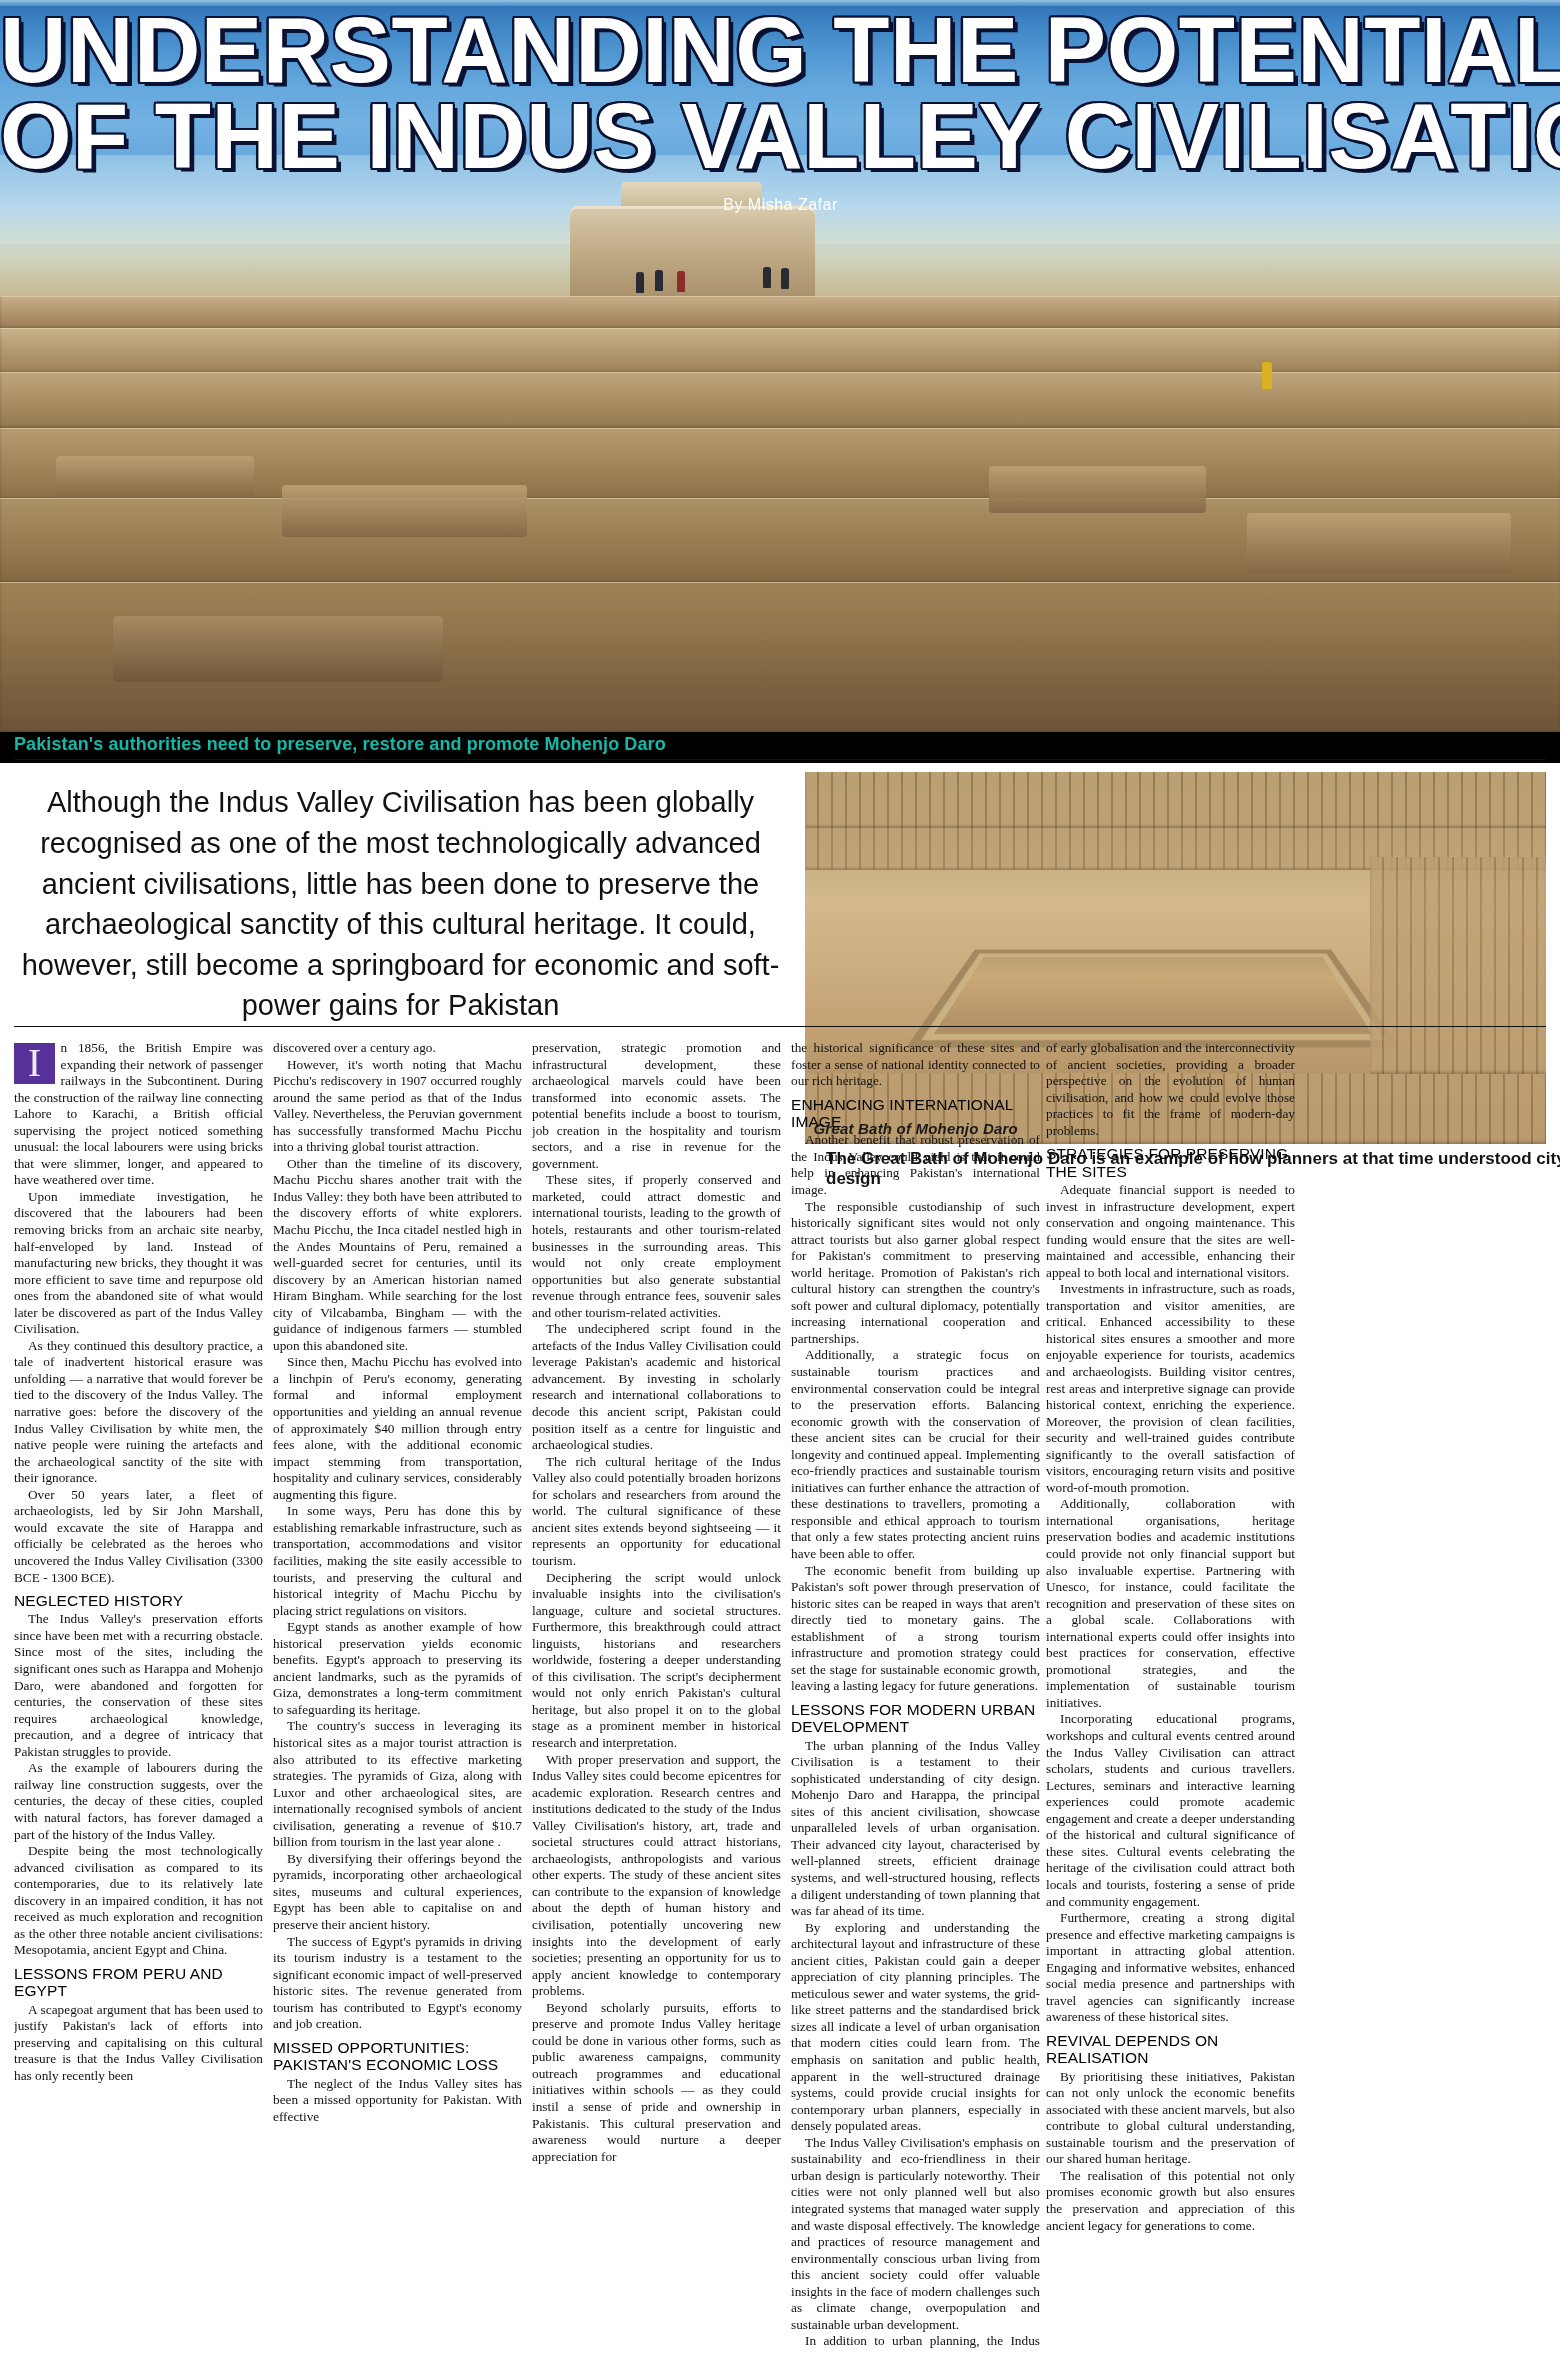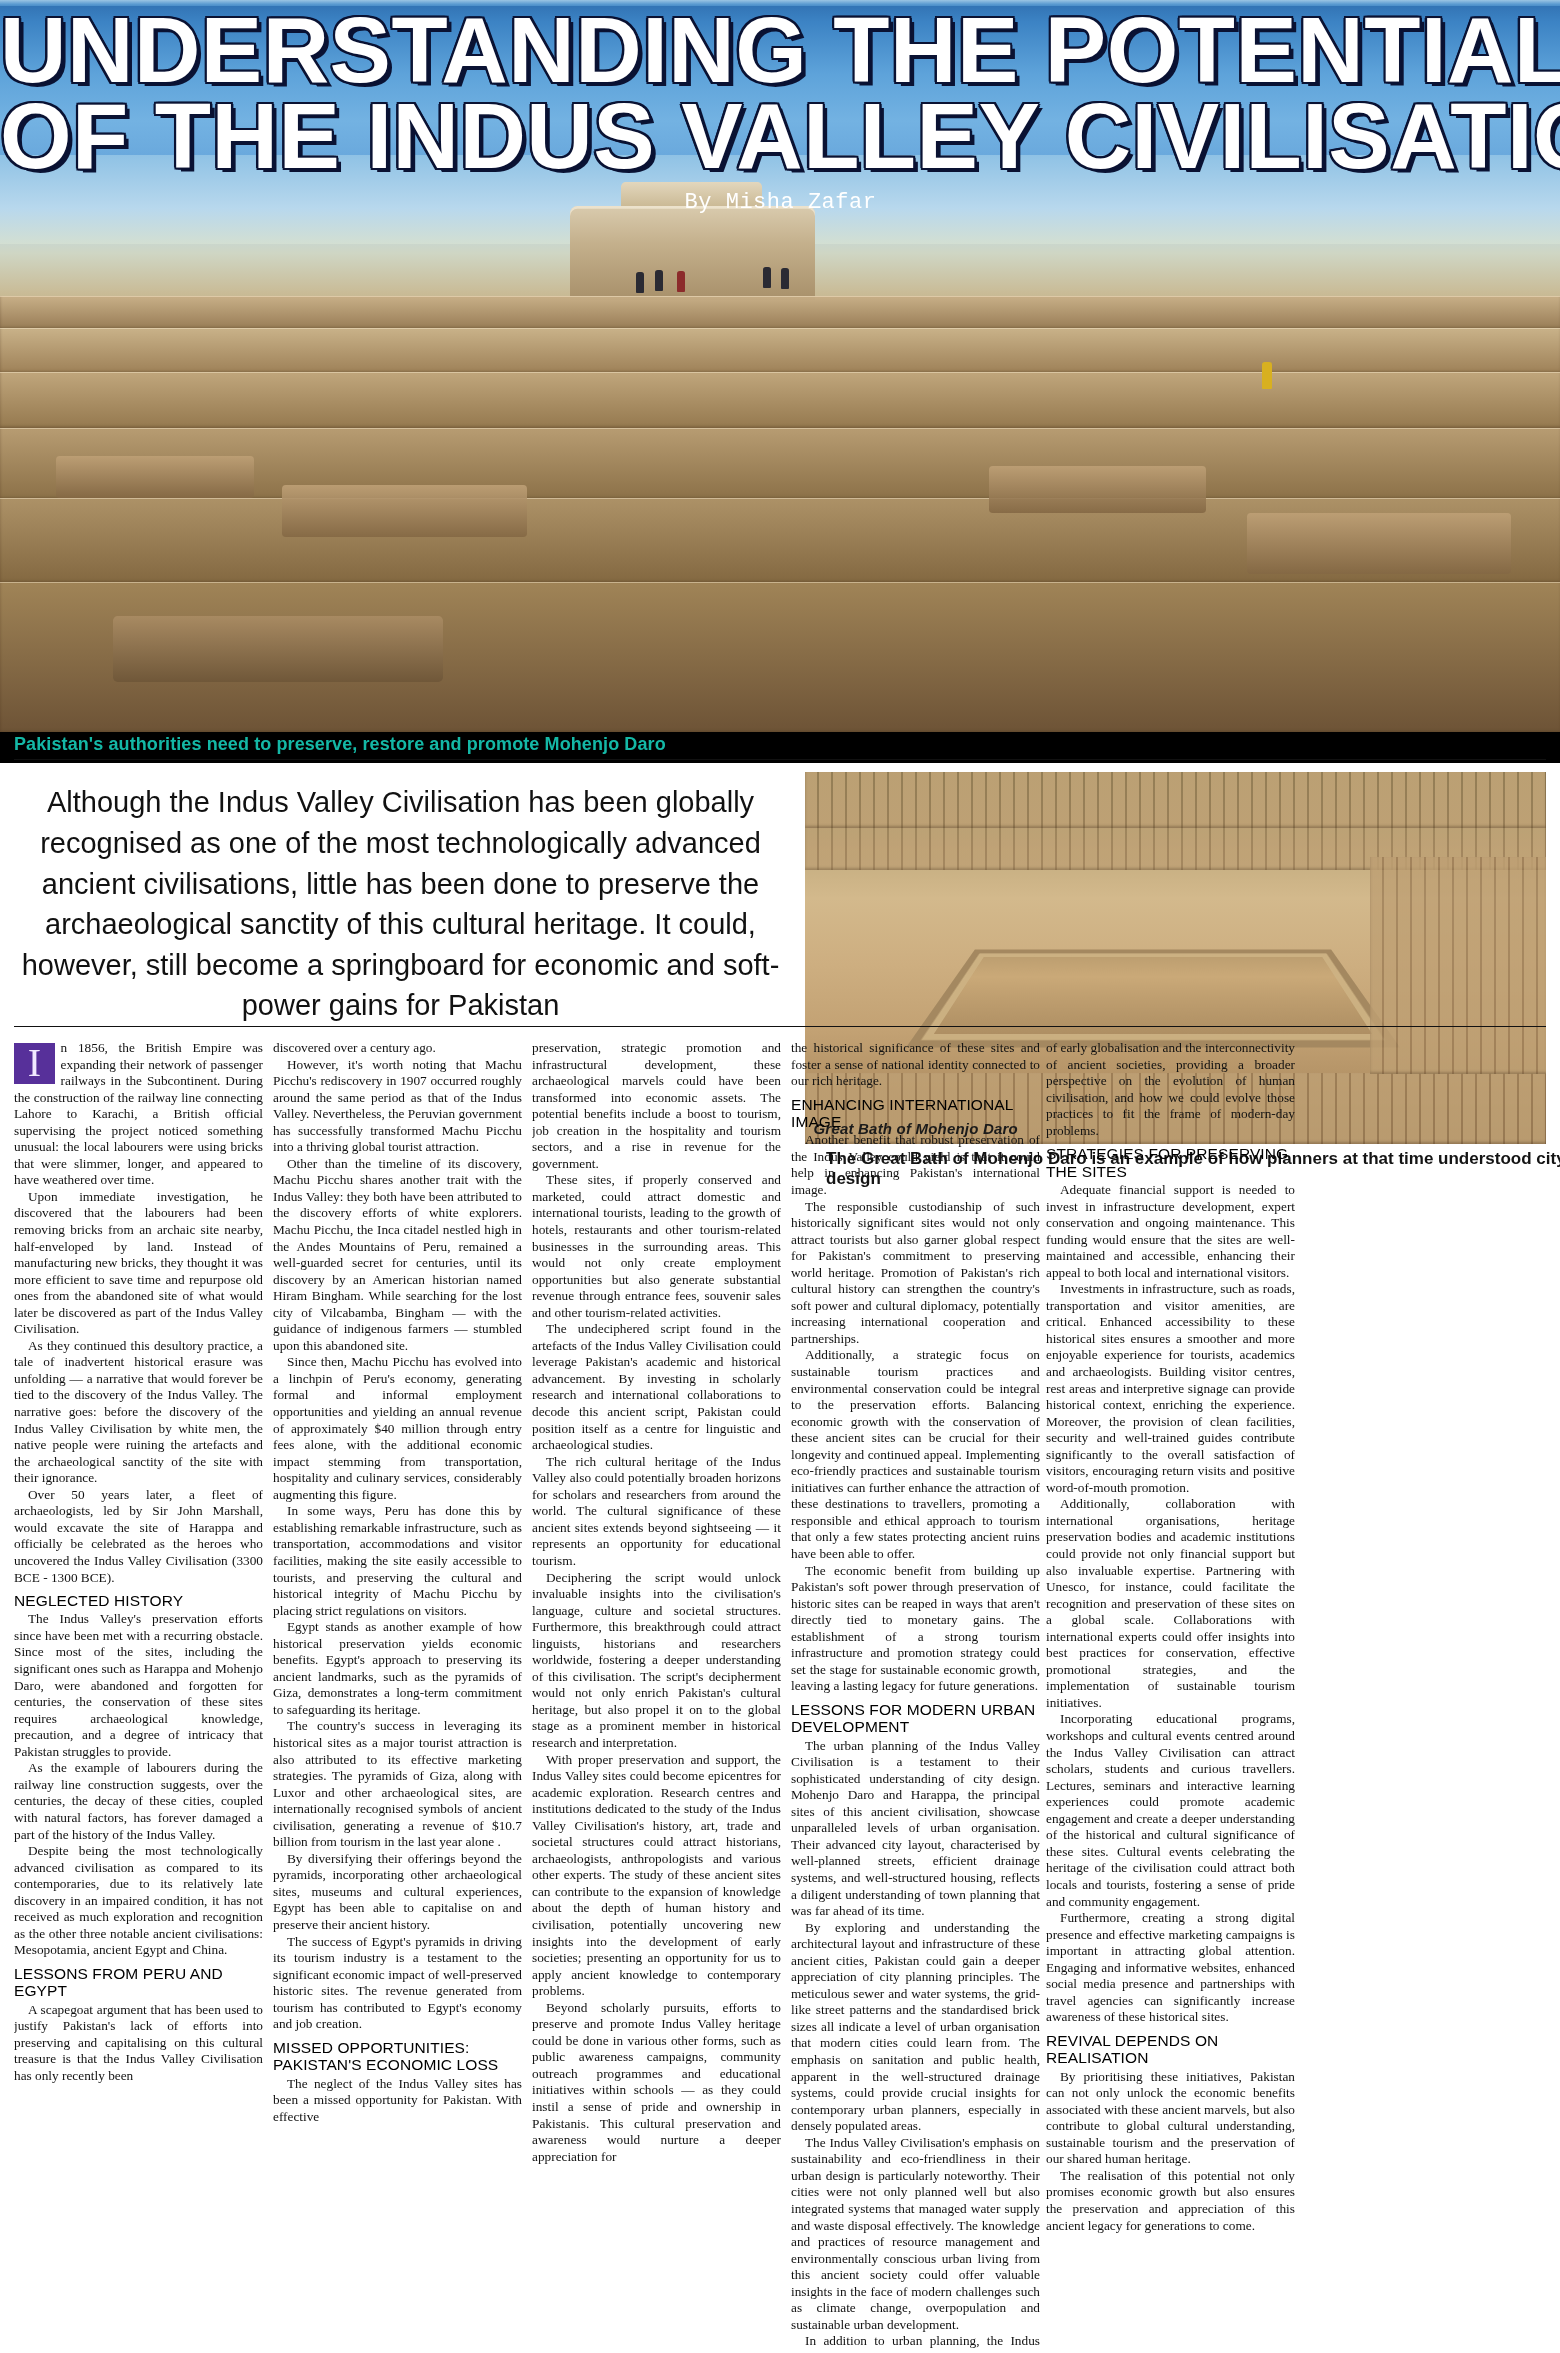--- a/index.html
+++ b/index.html
@@ -57,23 +57,23 @@
     transform: scaleX(1.0);
     text-shadow:
       -2.4px 0 0 #0a1233,  2.4px 0 0 #0a1233,
        0 -2.4px 0 #0a1233,  0 2.4px 0 #0a1233,
       -1.9px -1.9px 0 #0a1233, 1.9px -1.9px 0 #0a1233,
       -1.9px 1.9px 0 #0a1233,  1.9px 1.9px 0 #0a1233,
       4.7px 4.2px 0 #0a1233;
     white-space: nowrap;
   }
   .byline {
-    margin-top: 10px;
-    font-family: Liberation Mono, monospace;
-    font-size: 22px;
+    margin-top: 16px;
+    font-family: Liberation Sans, sans-serif;
+    font-size: 16px;
     font-weight: 400;
     color: #ffffff;
     letter-spacing: 0.5px;
   }
 
   
   .hero-photo {
     position: absolute;
     top: 155px; left: 0;
     width: 1561px;

